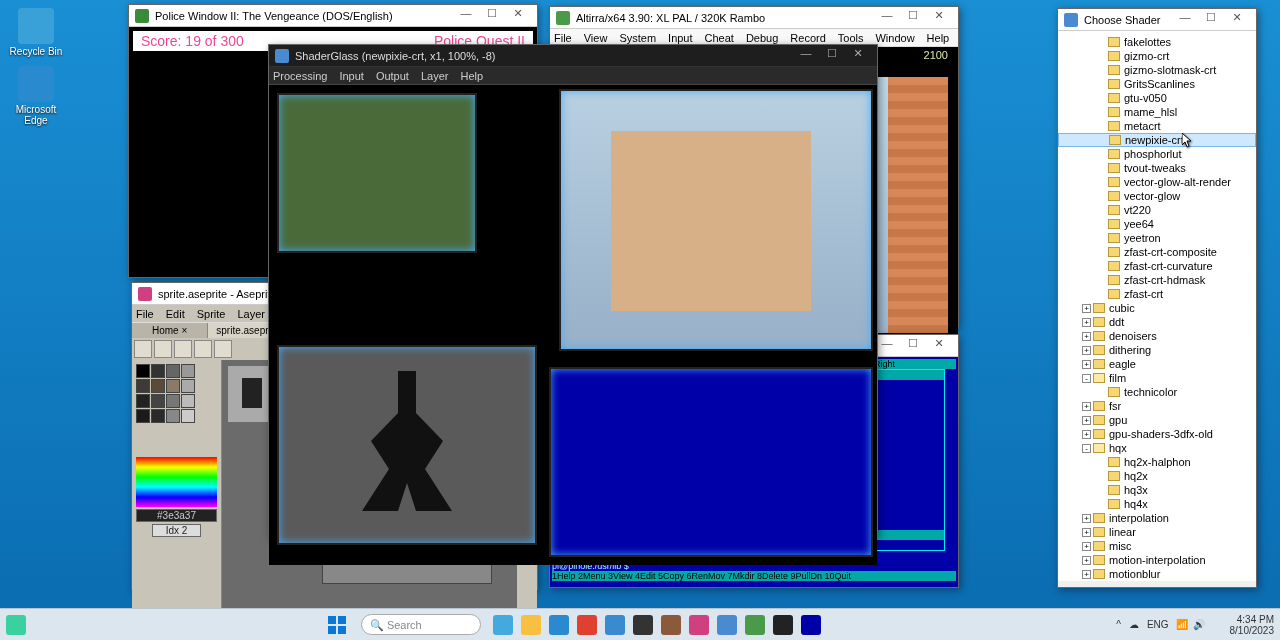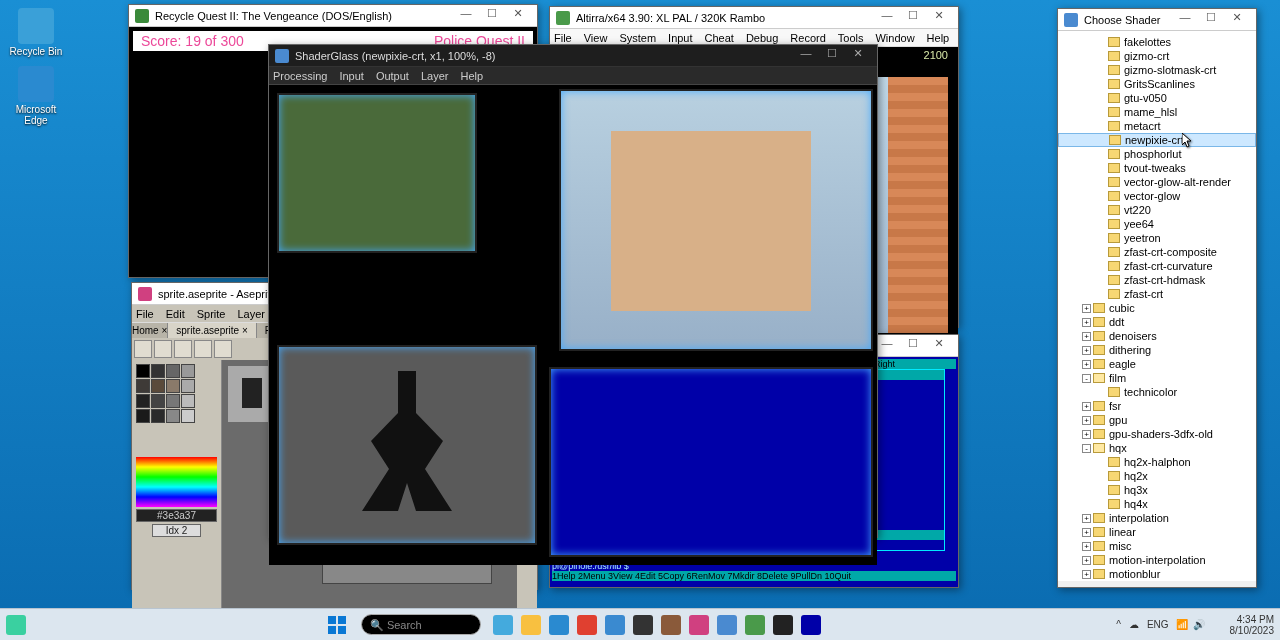--- a/index.html
+++ b/index.html
@@ -26,21 +26,21 @@
   .tree-item .fold { width: 12px; height: 10px; background: #f7d774; border: 1px solid #b89a3a; margin-right: 4px; }
   .tree-item .fold.open { background: #ffe9a3; }
   .tree-exp { width: 9px; height: 9px; border: 1px solid #888; font-size: 8px; line-height: 7px; text-align: center; margin-right: 2px; }
   .mc { background: #0000a8; color: #00eaff; font-family: monospace; font-size: 9px; padding: 2px; }
   .mc .panel { display: inline-block; width: 48%; vertical-align: top; border: 1px solid #00eaff; }
   .mc .hdr { background: #00a8a8; color: #000; padding: 0 2px; }
   .mc .row { color: #aef; padding: 0 2px; white-space: nowrap; overflow: hidden; }
   .mc .row.sel { background: #00a8a8; color: #000; }
   .taskbar { position: absolute; bottom: 0; left: 0; right: 0; height: 32px; background: #dce6ef; display: flex; align-items: center; padding: 0 6px; border-top: 1px solid #b8c4d0; }
   .taskbar .start { width: 32px; height: 24px; display: flex; align-items: center; justify-content: center; }
-  .taskbar .search { flex: 0 0 120px; height: 21px; background: #000000; border: 1px solid #aaa; border-radius: 11px; font-size: 11px; padding: 0 8px; color: #888; line-height: 20px; margin: 0 8px; }
+  .taskbar .search { flex: 0 0 120px; height: 21px; background: #ffffff; border: 1px solid #aaa; border-radius: 11px; font-size: 11px; padding: 0 8px; color: #888; line-height: 20px; margin: 0 8px; }
   .taskbar .ticon { width: 20px; height: 20px; margin: 0 4px; border-radius: 3px; }
   .taskbar .spacer { flex: 1; }
   .tray { display: flex; align-items: center; font-size: 10px; color: #333; }
   .tray .t { margin-left: 24px; text-align: right; line-height: 11px; }
   .sgcanvas { position: relative; background: #000; width: 100%; height: 480px; }
   .crt { position: absolute; border: 2px solid #222; background: linear-gradient(#3a5a8a,#2a4268); box-shadow: 0 0 8px #4af inset; }
   .aseprite-body { display: flex; background: #c8c4b8; height: 268px; }
   .aseprite-left { width: 90px; border-right: 1px solid #888; }
   .aseprite-canvas { flex: 1; background: #6b6b6b; position: relative; }
   .aseprite-right { width: 20px; background: #c8c4b8; }
@@ -55,21 +55,21 @@
 <body>
 
 <div id="dicons">
     <div class="desktop-icon" style="left:6px;top:8px"><div class="ic" style="background:#3aa0d8"></div>Recycle Bin</div>
     <div class="desktop-icon" style="left:6px;top:66px"><div class="ic" style="background:#2a8ad0"></div>Microsoft Edge</div>
   </div>
 
 <div class="window" style="left:128px; top:4px; width:410px; height:274px;">
   <div class="titlebar">
     <div class="ticon" style="background:#3a8a3a"></div>
-    <div class="ttl">Recycle Quest II: The Vengeance (DOS/English)</div>
+    <div class="ttl">Police Window II: The Vengeance (DOS/English)</div>
     <div class="wbtn">—</div>
     <div class="wbtn">☐</div>
     <div class="wbtn">✕</div>
   </div>
   <div class="content-black" style="height:250px; padding:4px;">
     <div class="pq-score">
       <span style="flex:1">Score: 19 of 300</span>
       <span>Police Quest II</span>
     </div>
     <div style="margin:28px auto; width:120px; height:150px; background:linear-gradient(#8ad0f0 40%,#e8a050 40%,#d07030); border:2px solid #fff;"></div>
@@ -88,21 +88,21 @@
       <span>File</span>
       <span>Edit</span>
       <span>Sprite</span>
       <span>Layer</span>
       <span>Frame</span>
       <span>Select</span>
       <span>View</span>
       <span>Help</span>
     </div>
   <div style="display:flex; background:#a8a498; font-size:10px;" id="ase-tabs">
-      <div style="padding:2px 0;background:#b8b4a8;border-right:1px solid #888;">Home ×</div>
+      <div style="padding:2px 20px;background:#b8b4a8;border-right:1px solid #888;">Home ×</div>
       <div style="padding:2px 8px;background:#d8d4c8;border-right:1px solid #888;text-align:center;">sprite.aseprite ×</div>
       <div style="padding:2px 8px;background:#b8b4a8;border-right:1px solid #888;">Preview </div>
     </div>
   <div class="aseprite-toolbar">
     <div class="abtn"></div>
     <div class="abtn"></div>
     <div class="abtn"></div>
     <div class="abtn"></div>
     <div class="abtn"></div>
     <div style="flex:1"></div>

